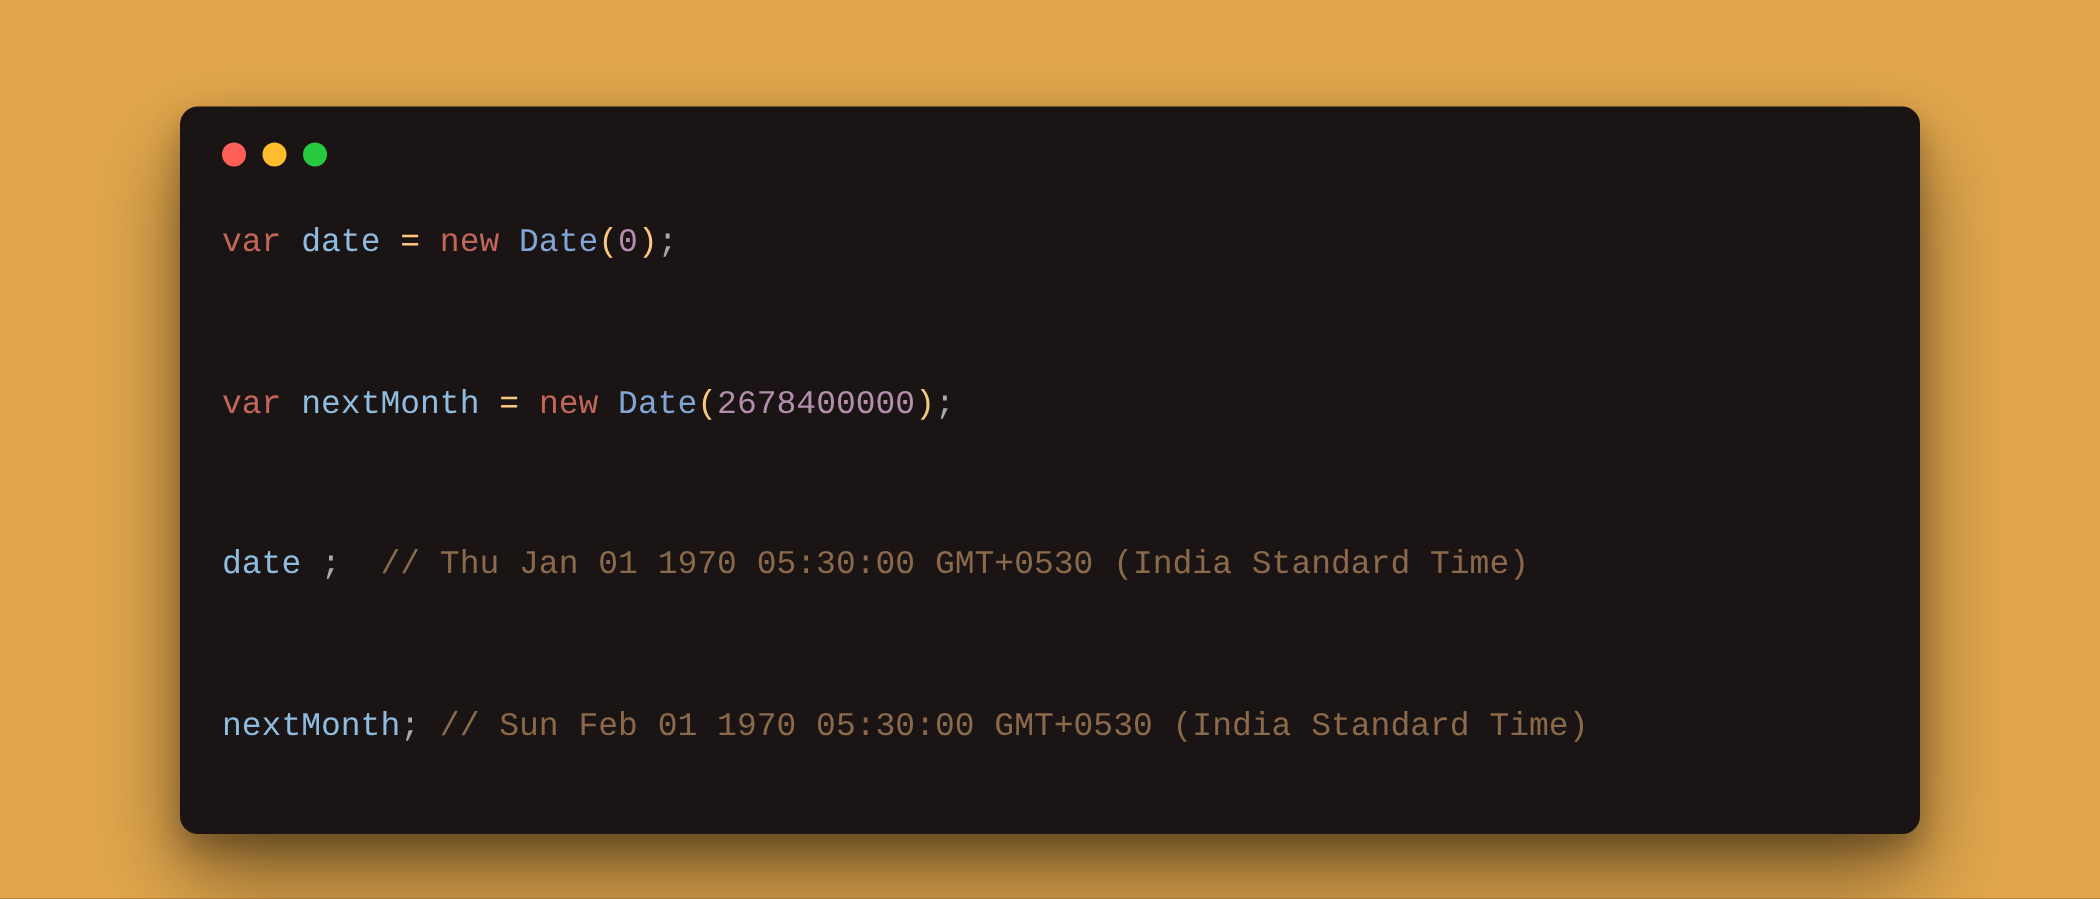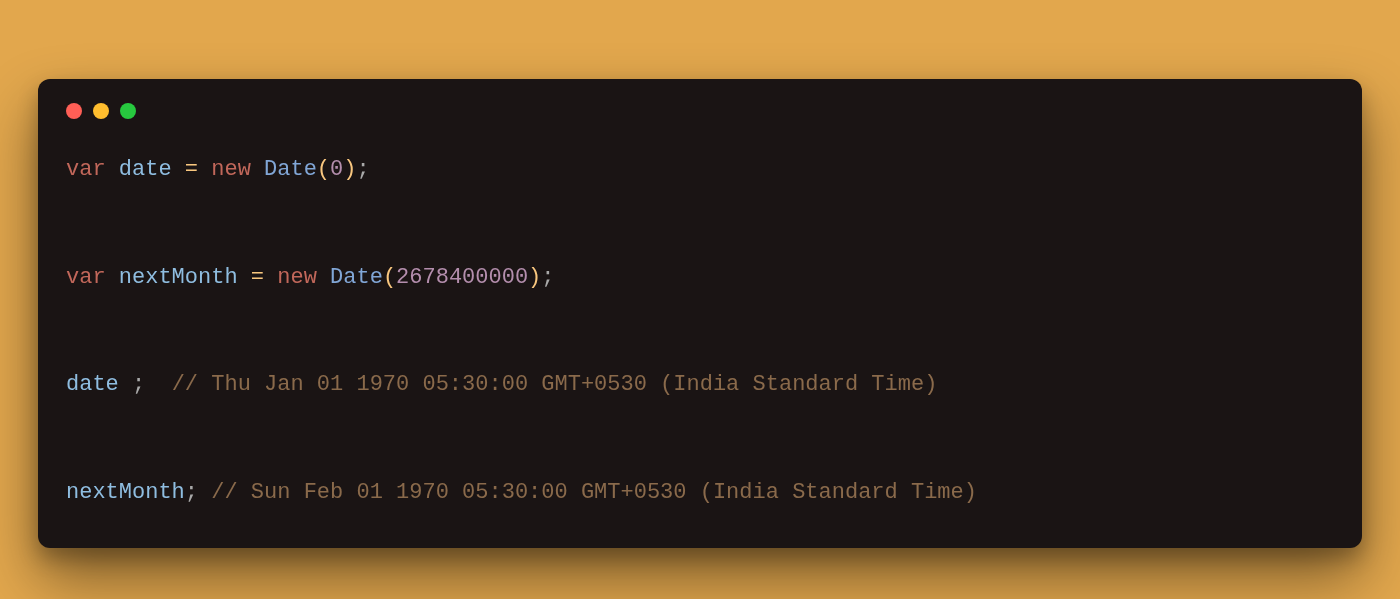--- a/index.html
+++ b/index.html
@@ -13,25 +13,25 @@
   }
   .stage {
     width: 1400px;
     height: 599px;
     display: flex;
     align-items: center;
     justify-content: center;
     box-sizing: border-box;
   }
   .window {
-    width: 1324px;
+    width: 1160px;
     background: #1a1414;
     border-radius: 12px;
     box-shadow: 0 30px 60px rgba(0,0,0,0.45), 0 10px 20px rgba(0,0,0,0.25);
-    padding: 0 0 28px 0;
+    padding: 0 0 44px 0;
     box-sizing: border-box;
     margin-top: 28px;
   }
   .titlebar {
     display: flex;
     align-items: center;
     gap: 11px;
     padding: 24px 28px 10px 28px;
   }
   .dot {

